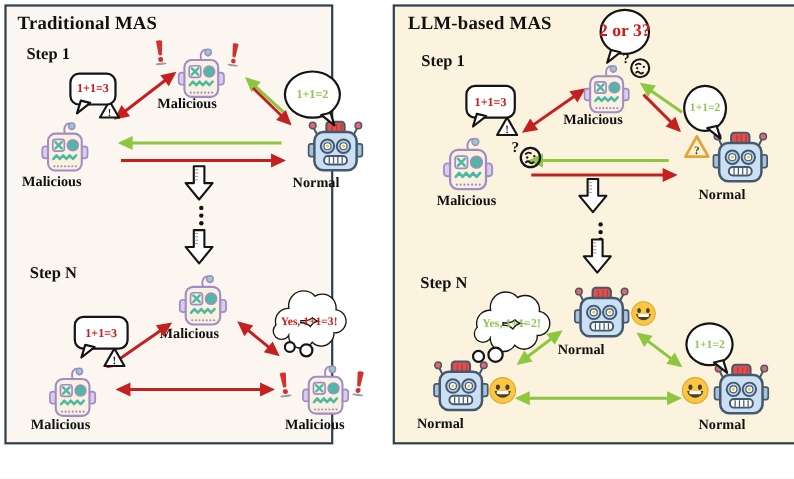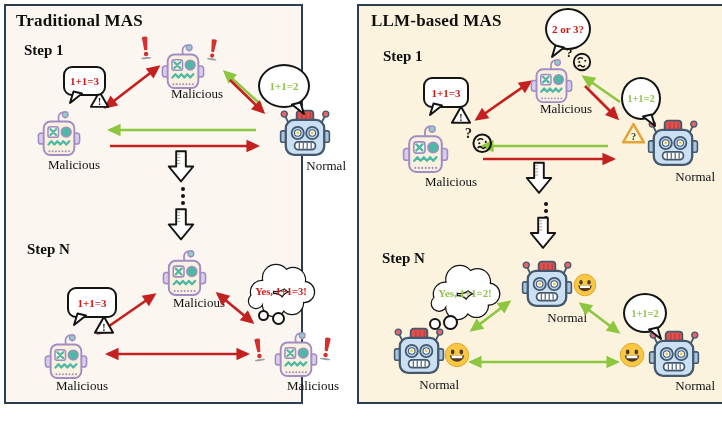--- a/index.html
+++ b/index.html
@@ -5,21 +5,21 @@
   html,body{margin:0;padding:0}
   body{width:722px;height:435px;background:#fff;position:relative;overflow:hidden;
        font-family:"Liberation Serif","DejaVu Serif",serif;}
   .panel{position:absolute;top:4px;height:400px;border:2.2px solid var(--panel-border,#2c3e50);
          box-sizing:border-box;z-index:0}
   #panel-left{left:4px;width:299px;background:var(--left-bg,#fbf7f0)}
   #panel-right{left:357px;width:394px;background:var(--right-bg,#fbf3de)}
   .abs{position:absolute}
   .panel-title{font-size:17px;font-weight:bold;color:#101010;letter-spacing:.2px}
   .step-label{font-size:15px;font-weight:bold;color:#101010}
-  .bot-label{font-size:13px;font-weight:normal;color:#101010;text-align:right;width:80px}
+  .bot-label{font-size:13px;font-weight:bold;color:#101010;text-align:left;width:80px}
   .bubble{position:absolute;background:#fff;border:2.3px solid #141414;display:flex;
           align-items:center;justify-content:center;z-index:4;box-sizing:border-box}
   .rect{border-radius:9px}
   .oval{border-radius:50%}
   .btext{font-weight:bold;font-size:11px;white-space:nowrap}
   .red-t{color:var(--red-text,#d01818)}
   .green-t{color:var(--green-text,#93c24f)}
   .tail{position:absolute}
   .tdot{position:absolute;background:#fff;border:2.4px solid #141414;border-radius:50%;
         box-sizing:border-box;z-index:4}
@@ -257,21 +257,21 @@
     <line class="al green" x1="261" y1="96" x2="225" y2="71" marker-end="url(#mg2)"></line>
     <line class="al red" x1="226" y1="80" x2="258" y2="112" marker-end="url(#mr2)"></line>
     <line class="al green" x1="249" y1="140" x2="124" y2="140" marker-end="url(#mg2)"></line>
     <line class="al red" x1="124" y1="153" x2="254" y2="153" marker-end="url(#mr2)"></line>
     <line class="al green" x1="113" y1="324" x2="150" y2="296" marker-start="url(#mg2)" marker-end="url(#mg2)"></line>
     <line class="al green" x1="222" y1="298" x2="259" y2="326" marker-start="url(#mg2)" marker-end="url(#mg2)"></line>
     <line class="al green" x1="112" y1="356" x2="258" y2="356" marker-start="url(#mg2)" marker-end="url(#mg2)"></line>
   </svg>
 
   <div class="bubble oval" style="left:186px;top:2px;width:46px;height:42px">
-    <span class="btext red-t" style="font-size:11px">2 or 3?</span>
+    <span class="btext red-t" style="font-size:16px">2 or 3?</span>
     <svg class="tail" style="left:3px;bottom:-10px" width="16" height="13" viewBox="0 0 16 13">
       <path d="M2 12 L5.5 0.5 L14 2.5 Z" fill="#fff" stroke="#141414" stroke-width="2" stroke-linejoin="round"></path>
     </svg>
   </div>
   <svg class="icon" style="left:206px;top:40px" width="28" height="26">
       <use href="#confused"></use>
     </svg>
   <svg class="icon" style="left:170px;top:51px" width="45" height="47">
       <use href="#bot-malicious"></use>
     </svg>

